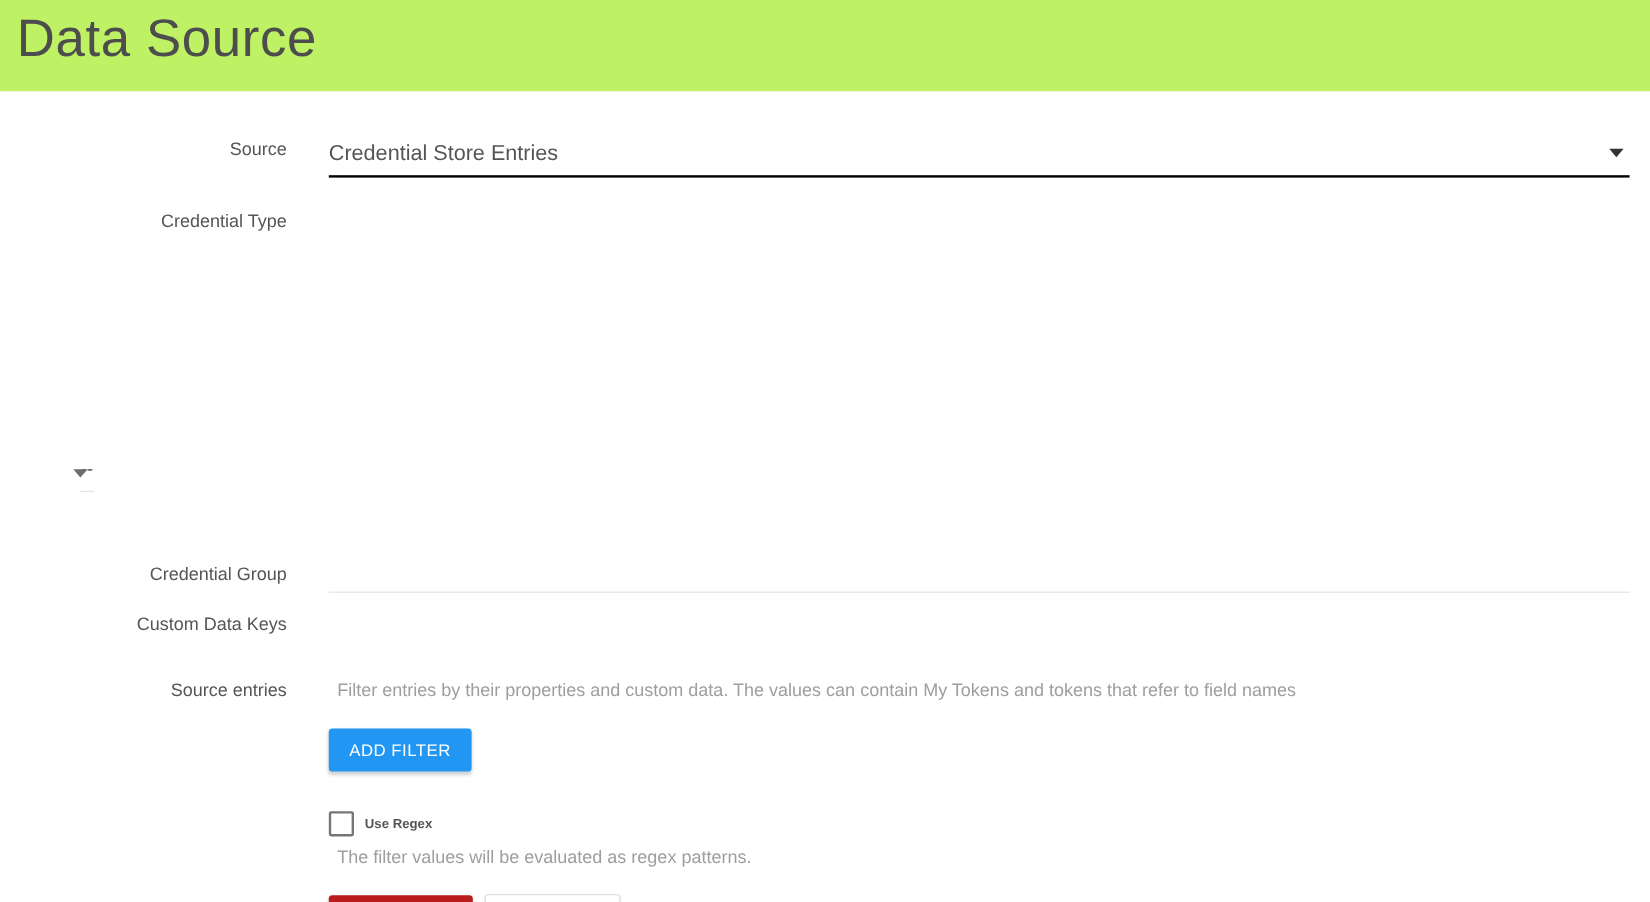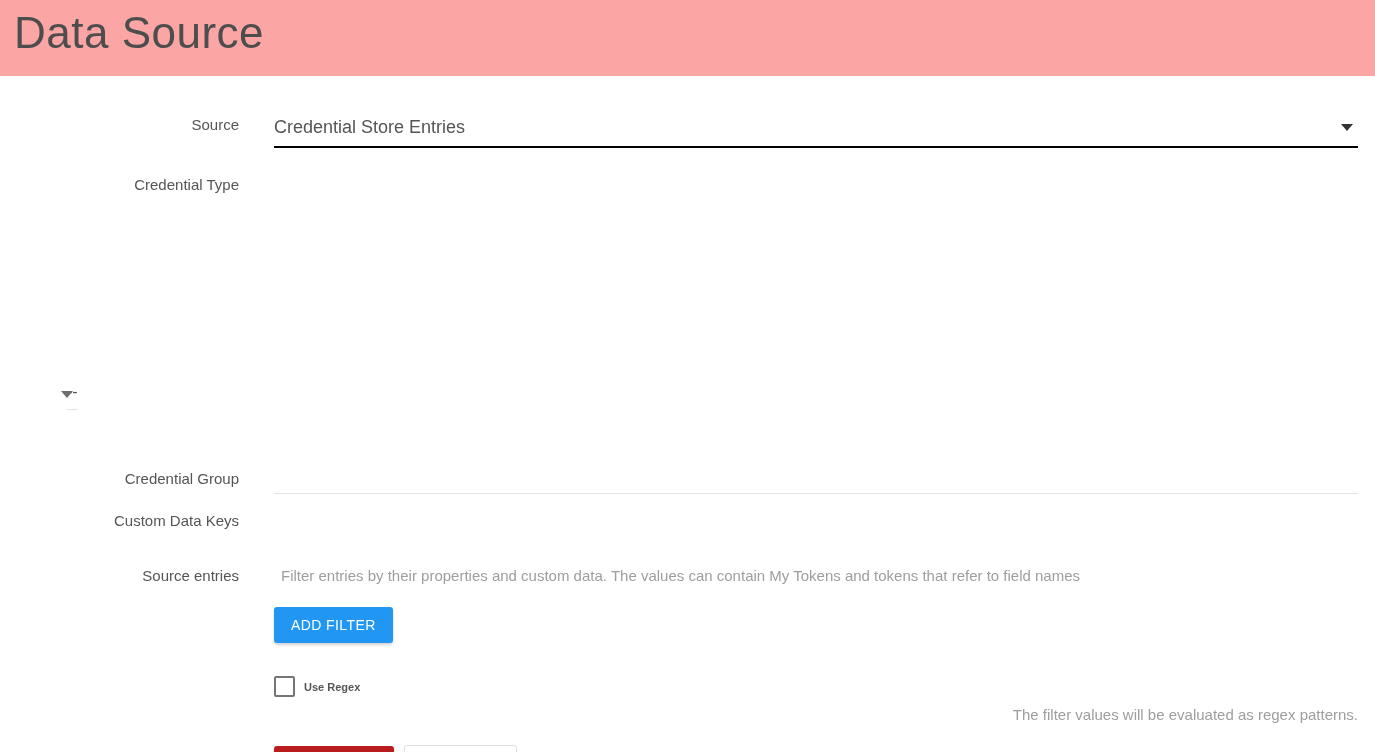--- a/index.html
+++ b/index.html
@@ -5,21 +5,21 @@
   * { margin: 0; padding: 0; box-sizing: border-box; }
   html, body {
     width: 1375px;
     height: 752px;
     background: #ffffff;
     font-family: "Liberation Sans", sans-serif;
     overflow: hidden;
   }
   .page-header {
     height: 76px;
-    background: #fca5a5;
+    background: #bef264;
     padding: 8px 0 0 14px;
   }
   .page-title {
     font-size: 44px;
     font-weight: 400;
     color: #4d4d4d;
     letter-spacing: 0.5px;
   }
   .form {
     padding-top: 0;
@@ -150,21 +150,20 @@
     font-weight: 700;
     color: #555555;
     margin-left: 9px;
     cursor: default;
   }
   .regex-help {
     font-size: 15px;
     color: #9e9e9e;
     margin-top: 9px;
     padding-left: 7px;
-    text-align: right;
   }
   
   .row-actions { margin-top: 22px; }
   .btn-update {
     background: #b91c1c;
     color: #ffffff;
     font-size: 15px;
     letter-spacing: 0.4px;
     padding: 13px 29px;
     box-shadow: 0 2px 3px rgba(0,0,0,0.18);

